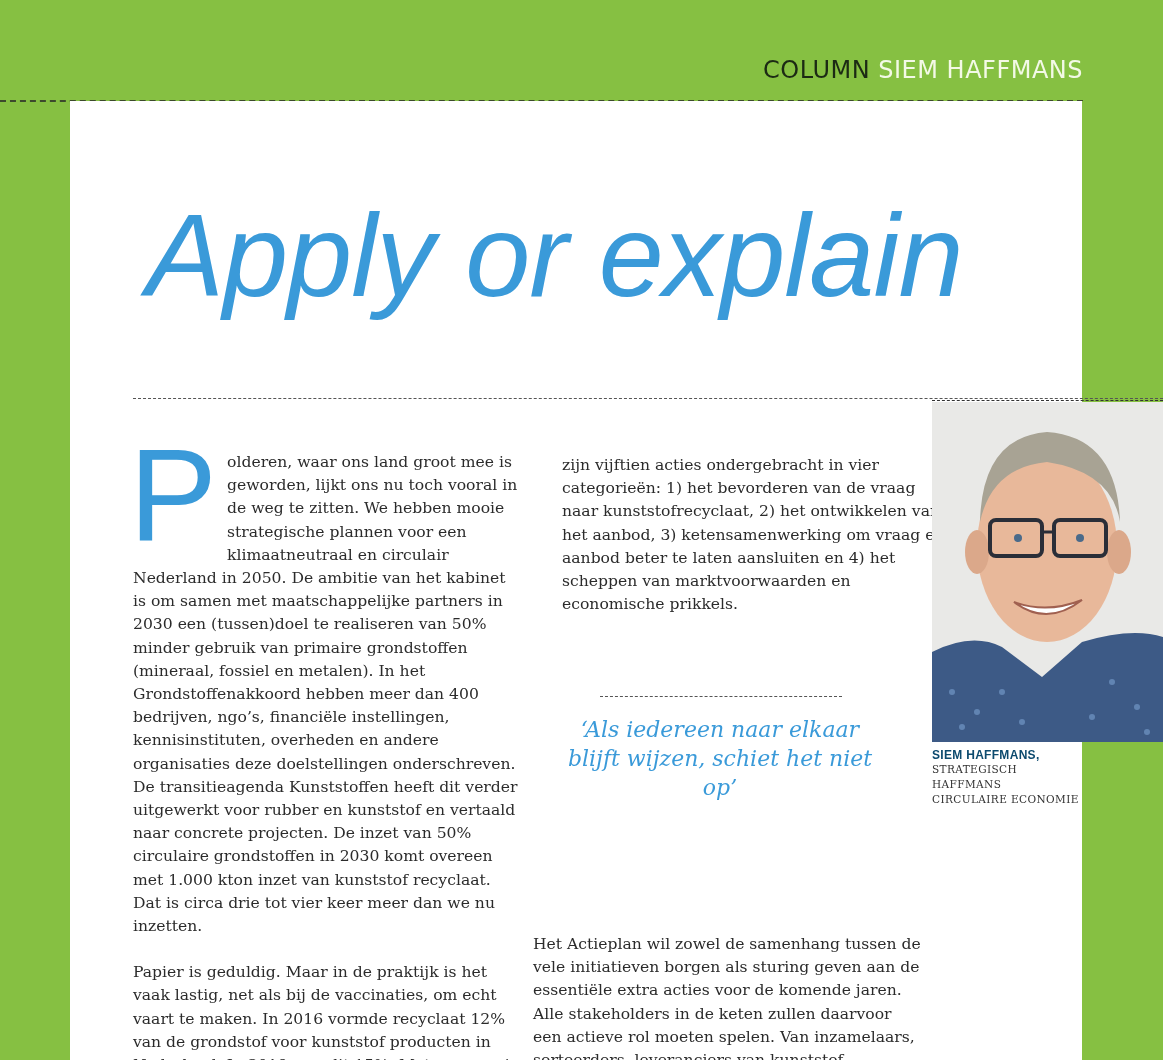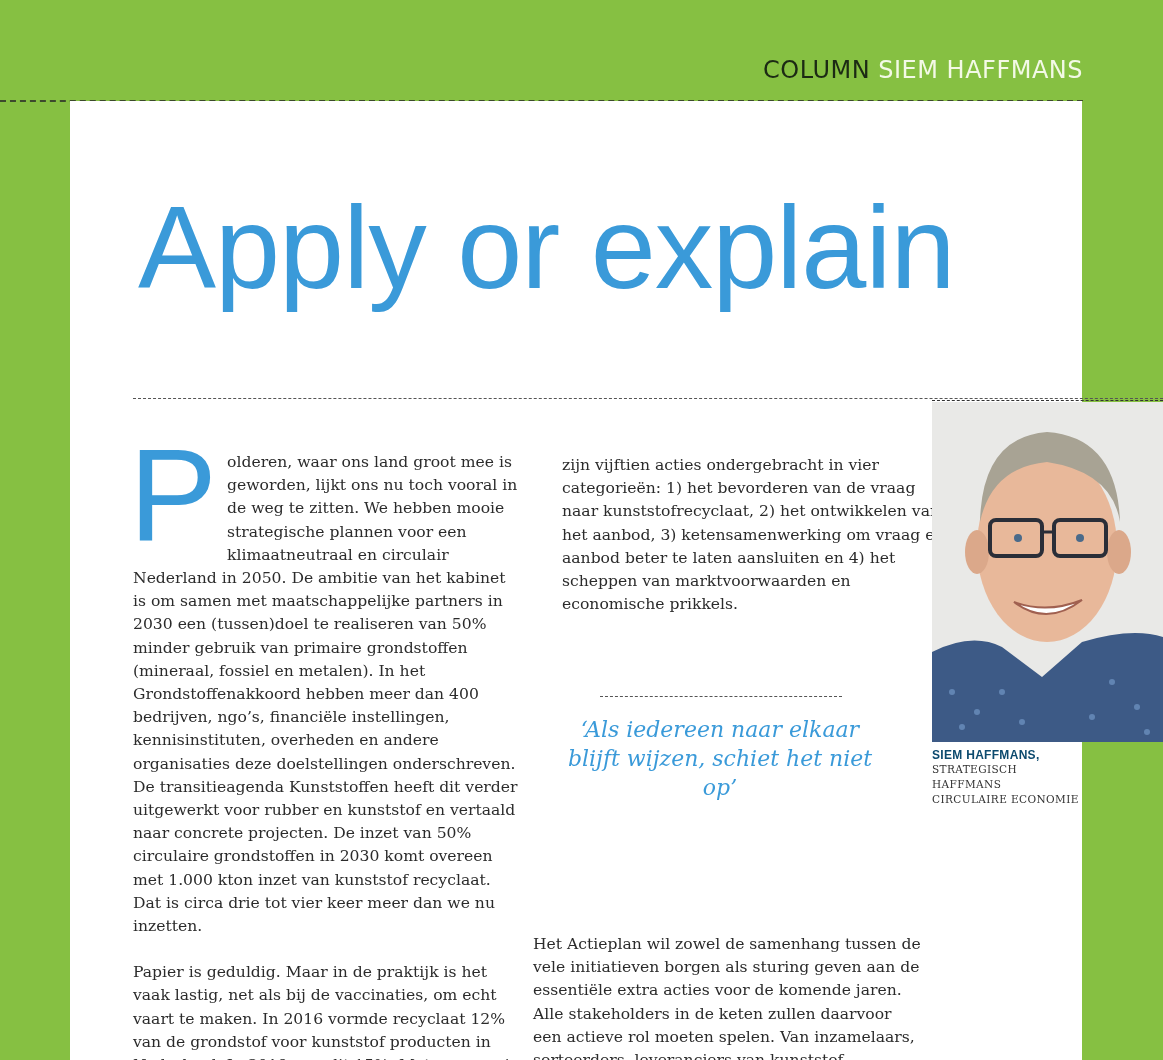--- a/index.html
+++ b/index.html
@@ -31,21 +31,21 @@
 
 <div class="column-label">
   <span>COLUMN</span>
   <span class="author">SIEM HAFFMANS</span>
 </div>
 <div class="top-dash"></div>
 
 <div class="panel"></div>
 <div class="green-right-top"></div>
 
-<h1 class="title" style="margin:8px;">Apply or explain</h1>
+<h1 class="title" style="margin:16px;font-style:italic;">Apply or explain</h1>
 
 <div class="mid-dash"></div>
 
 <div class="col col1">
   <p style="text-align:left;">
     <span class="dropcap">P</span><span>olderen, waar ons land groot mee is geworden, lijkt ons nu toch vooral in de weg te zitten. We hebben mooie strategische plannen voor een klimaatneutraal en circulair Nederland in 2050. De ambitie van het kabinet is om samen met maatschappelijke partners in 2030 een (tussen)doel te realiseren van 50% minder gebruik van primaire grondstoffen (mineraal, fossiel en metalen). In het Grondstoffenakkoord hebben meer dan 400 bedrijven, ngo’s, financiële instellingen, kennisinstituten, overheden en andere organisaties deze doelstellingen onderschreven. De transitieagenda Kunststoffen heeft dit verder uitgewerkt voor rubber en kunststof en vertaald naar concrete projecten. De inzet van 50% circulaire grondstoffen in 2030 komt overeen met 1.000 kton inzet van kunststof recyclaat. Dat is circa drie tot vier keer meer dan we nu inzetten.</span>
   </p>
   <div class="para-gap"></div>
   <p>Papier is geduldig. Maar in de praktijk is het vaak lastig, net als bij de vaccinaties, om echt vaart te maken. In 2016 vormde recyclaat 12% van de grondstof voor kunststof producten in Nederland. In 2019 was dit 15%. Met een groei van ca. 1% per jaar is het duidelijk dat we, zonder additionele maatregelen, de ambitie van 50% niet gaan halen. Wie is er nu eigenlijk verantwoordelijk voor deze transitie? De</p>
 </div>

